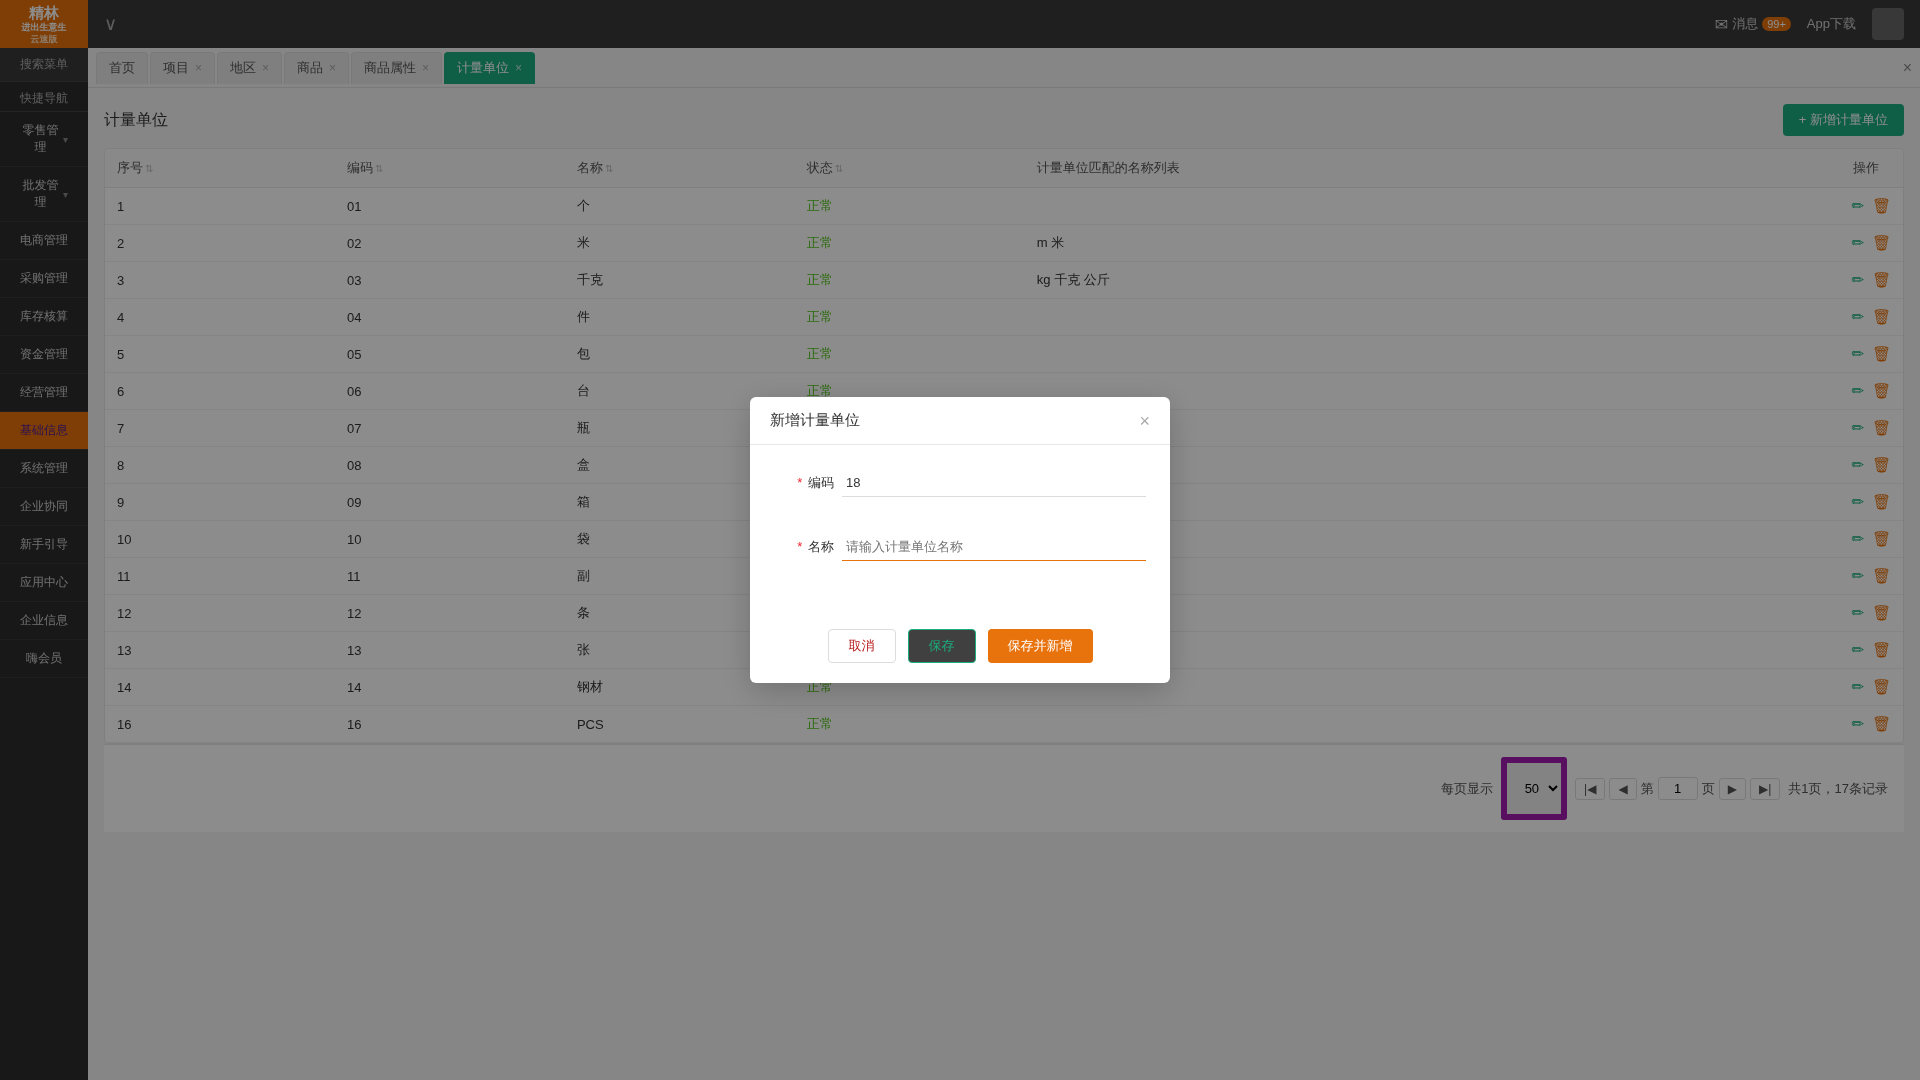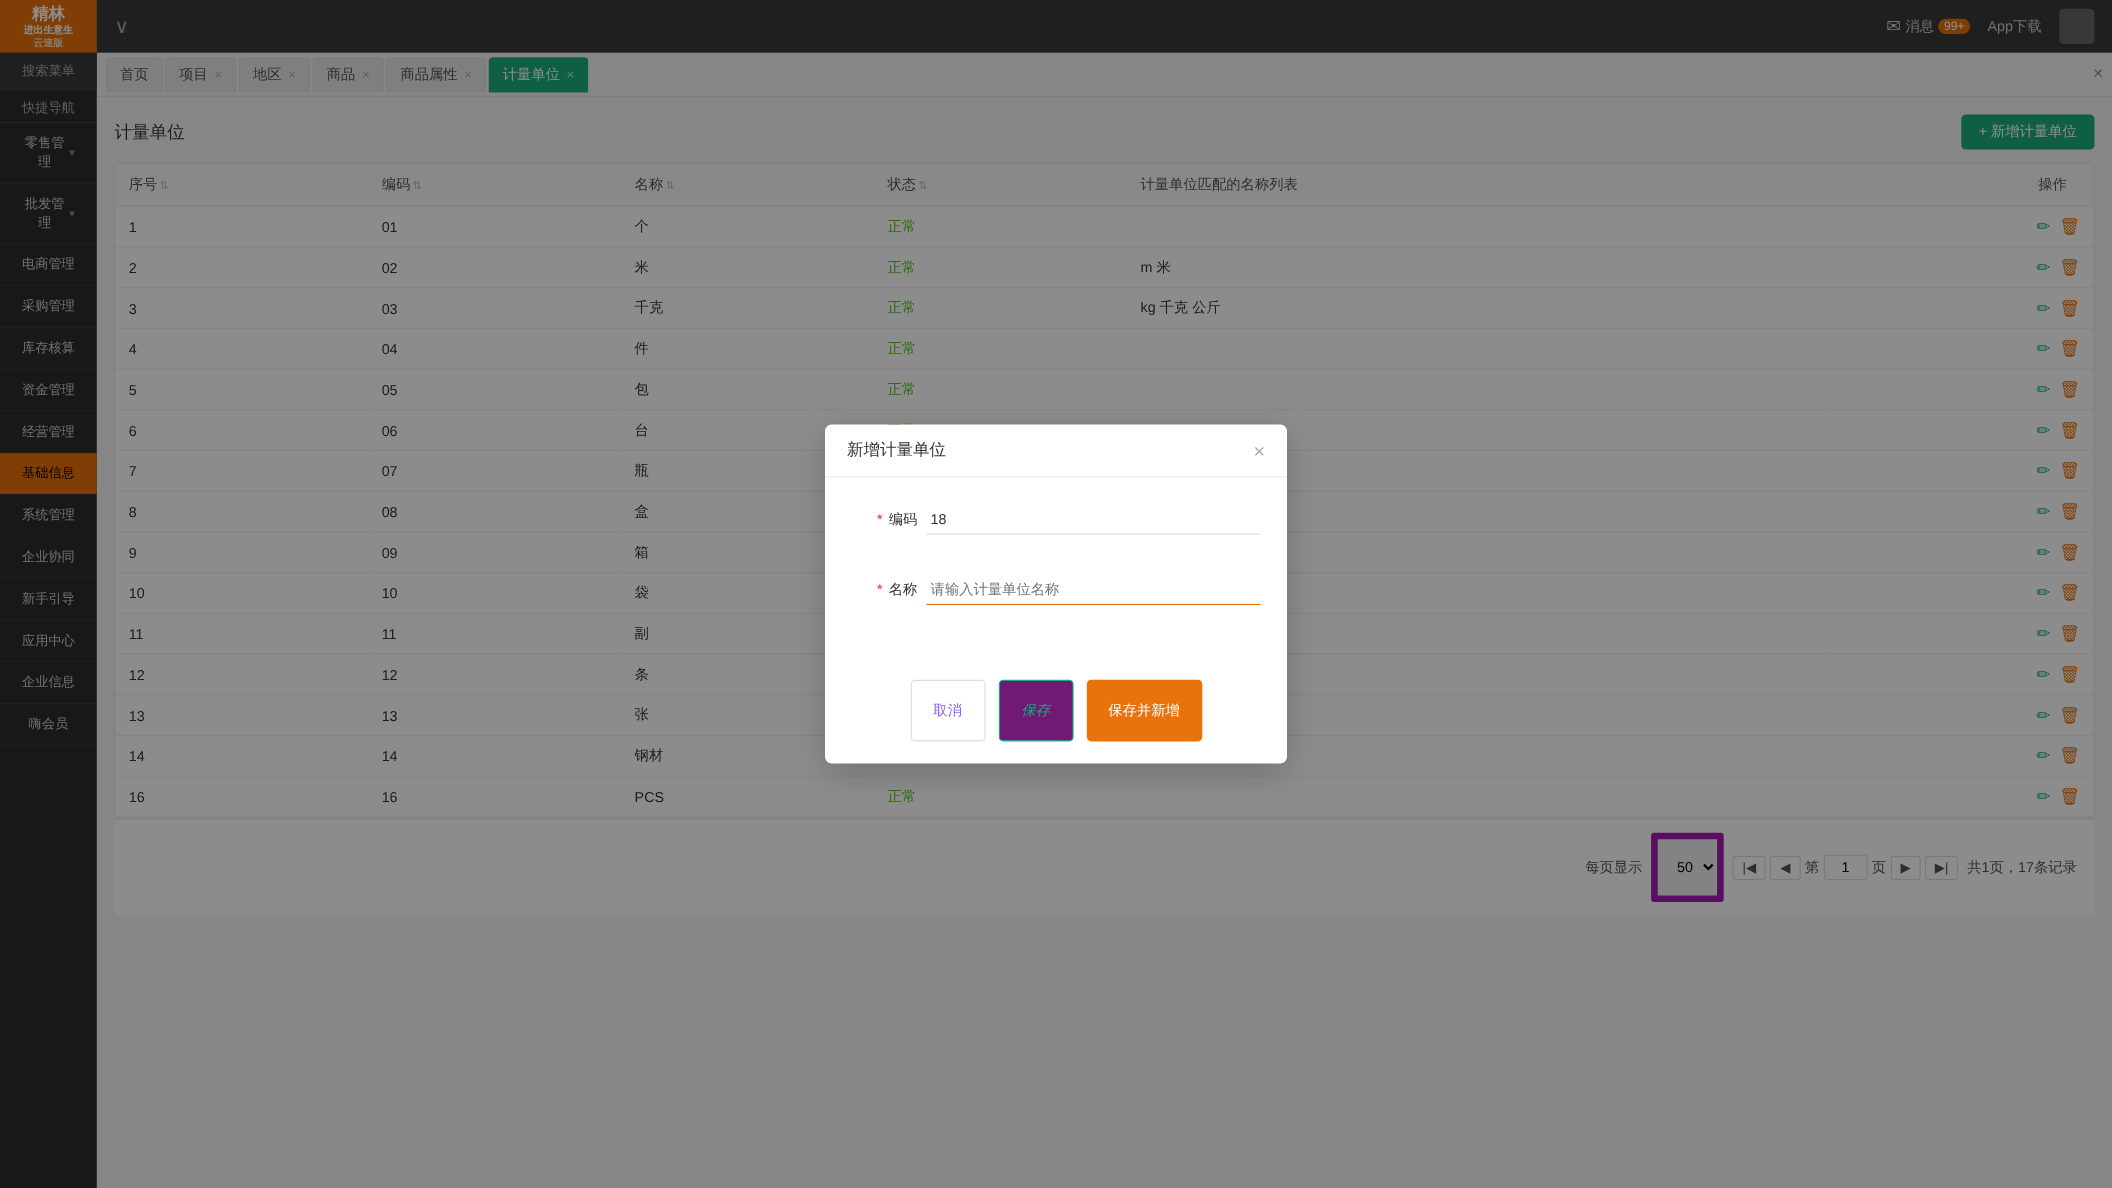--- a/index.html
+++ b/index.html
@@ -47,21 +47,21 @@
       font-size: 12px;
       padding: 10px 20px;
       text-align: center;
       cursor: pointer;
       border-bottom: 1px solid #3a3a3a;
       display: flex;
       align-items: center;
       justify-content: center;
       gap: 2px;
     }
-    .sidebar-item.active { background: #e8720c; color: #000000; }
+    .sidebar-item.active { background: #e8720c; color: #4c1d95; }
     .sidebar-item .arrow { font-size: 10px; color: #888; }
 
     
     .main-area {
       flex: 1;
       display: flex;
       flex-direction: column;
       height: 100%;
       overflow: hidden;
     }
@@ -300,35 +300,34 @@
     .form-input.active-border { border-bottom-color: #e8720c; }
     .modal-footer {
       padding: 12px 24px 20px;
       display: flex;
       justify-content: center;
       gap: 12px;
     }
     .btn-cancel {
       border: 1px solid #ddd;
       background: white;
-      color: #8b5cf6;
-      padding: 18px 20px;
+      color: #b91c1c;
+      padding: 7px 20px;
       border-radius: 4px;
       cursor: pointer;
       font-size: 13px;
     }
     .btn-save {
       border: 1px solid #1aad7e;
-      background: #701a75;
+      background: #404040;
       color: #1aad7e;
       padding: 7px 20px;
       border-radius: 4px;
       cursor: pointer;
       font-size: 13px;
-      font-style: italic;
     }
     .btn-save-add {
       background: #e8720c;
       color: white;
       border: none;
       padding: 7px 20px;
       border-radius: 4px;
       cursor: pointer;
       font-size: 13px;
     }

